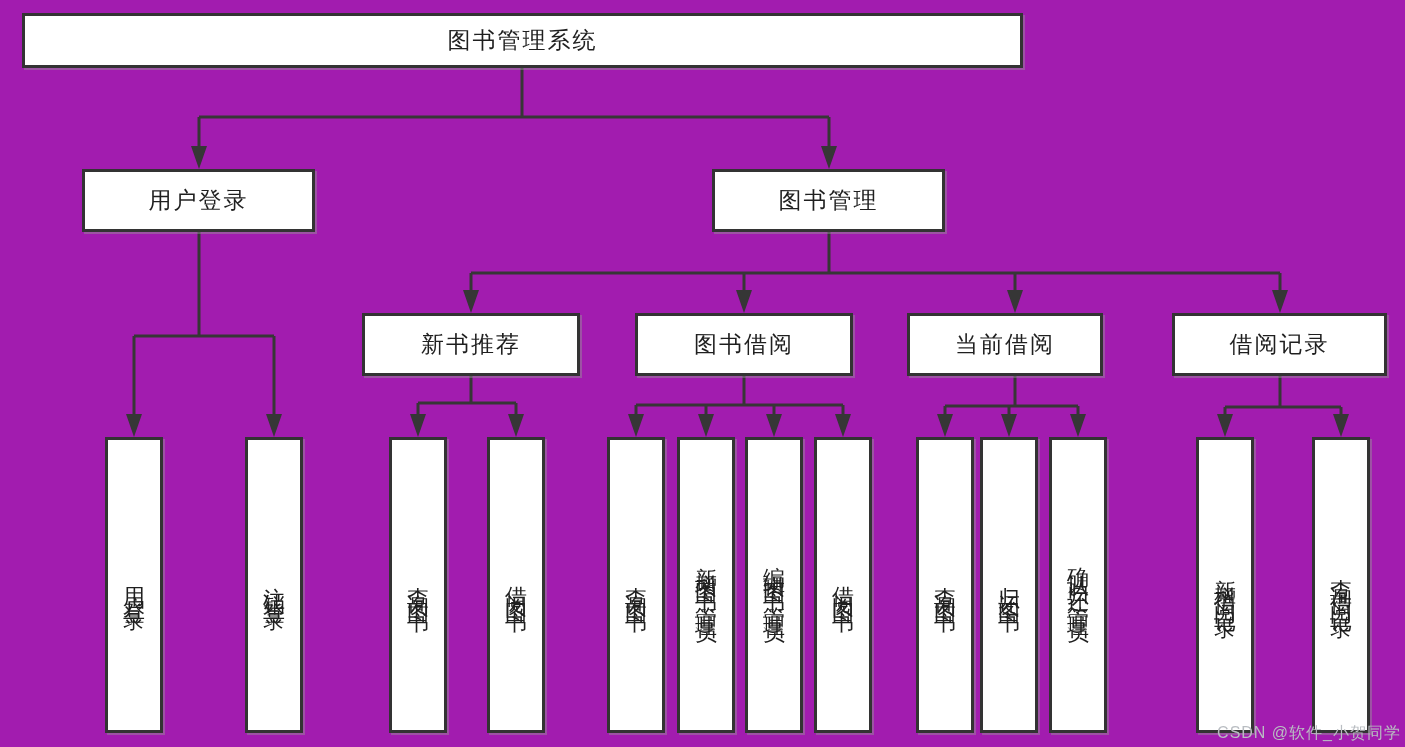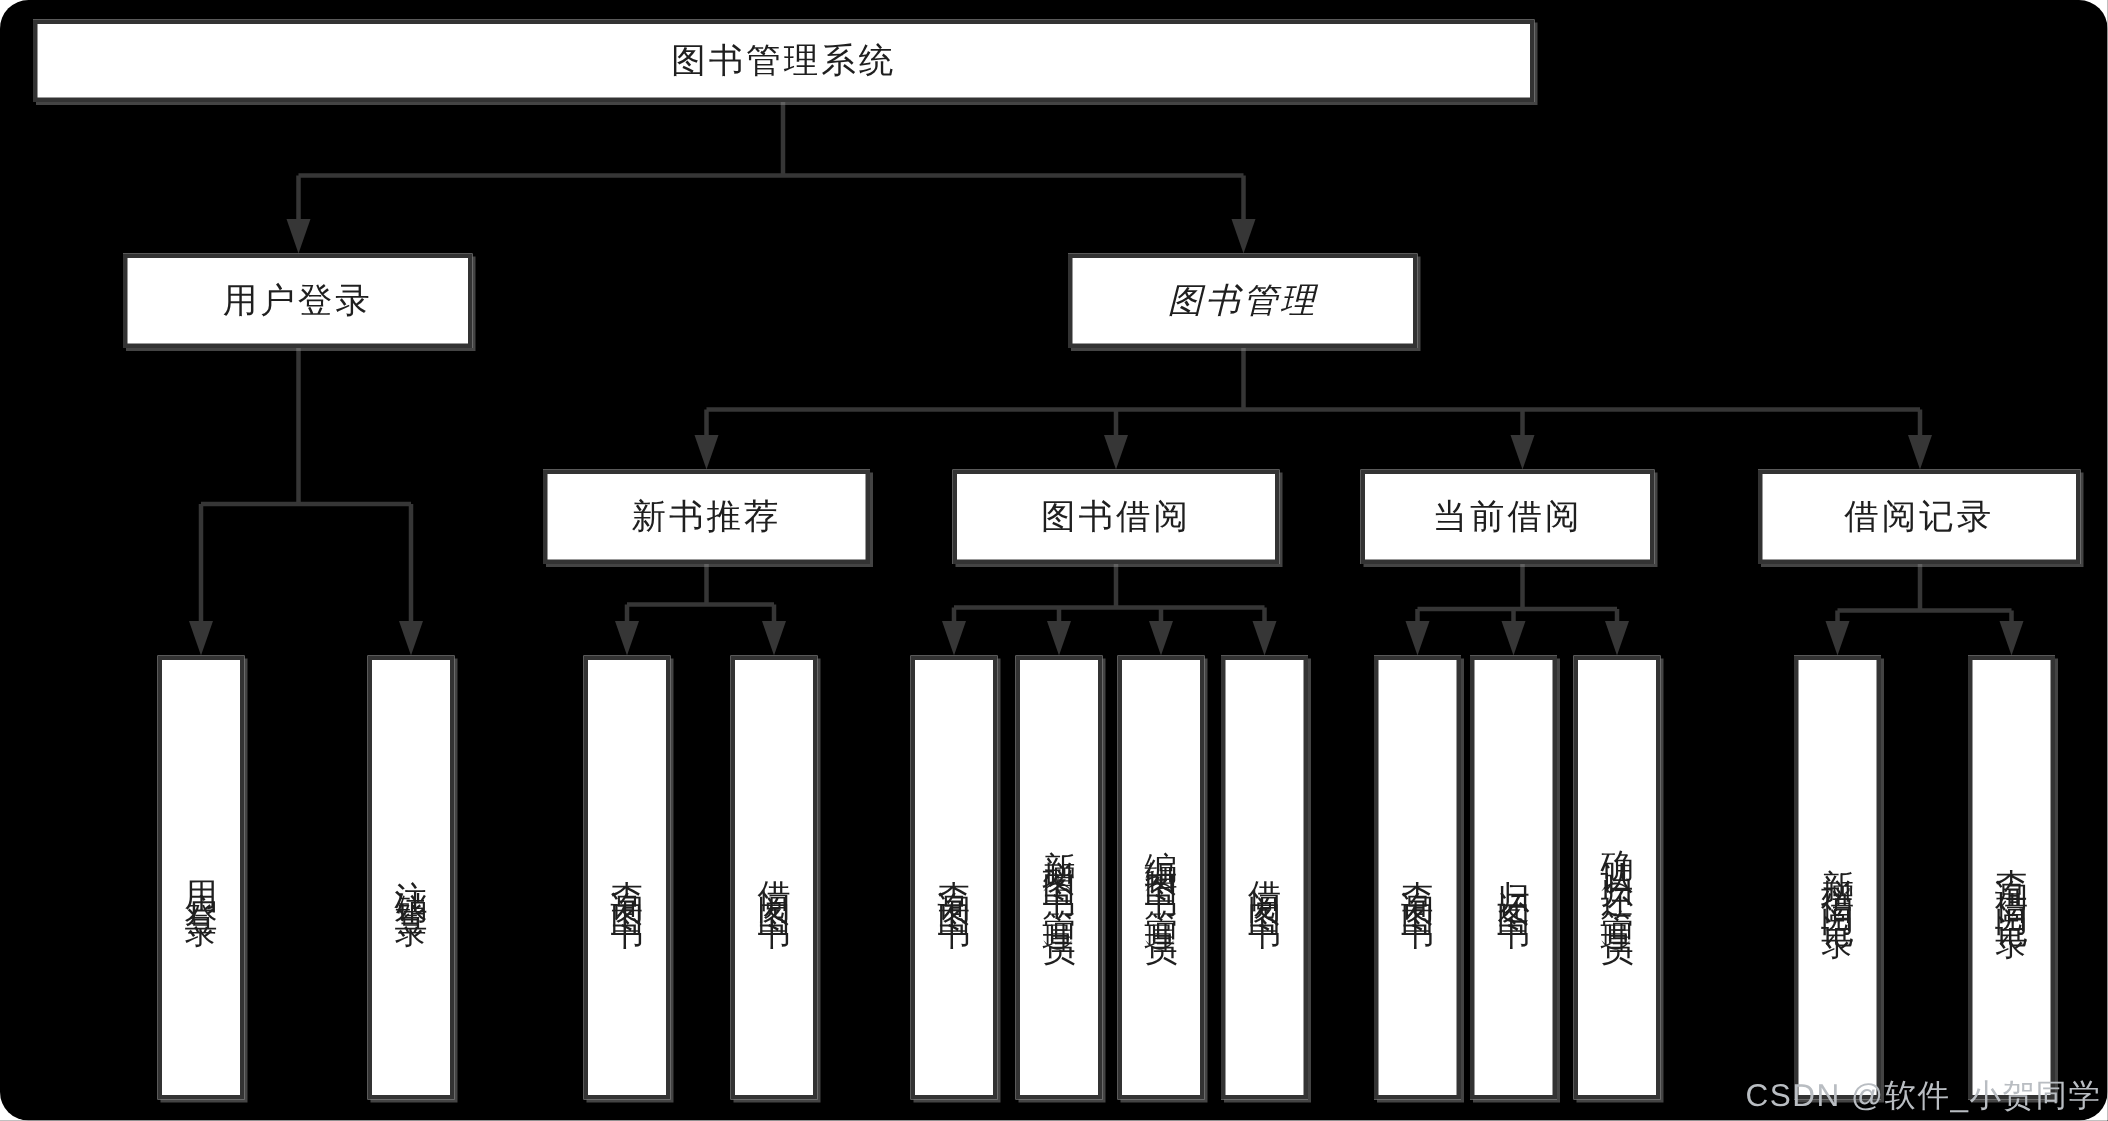--- a/index.html
+++ b/index.html
@@ -1,36 +1,36 @@
 <!DOCTYPE html>
 <html><head>
 <meta charset="utf-8">
 <style>
   html,body { margin:0; padding:0; background:#ffffff; }
   .stage {
-    position:relative; width:1405px; height:747px; background:#000000;
-    font-family:"Liberation Sans", sans-serif; overflow:hidden;border-radius:19px;
+    position:relative; width:1405px; height:747px; background:#a21caf;
+    font-family:"Liberation Sans", sans-serif; overflow:hidden;
   }
   .connectors { position:absolute; left:0; top:0; z-index:1; }
   .box {
     position:absolute; z-index:2; box-sizing:border-box;
     background:#ffffff; border:3px solid #333333;
     box-shadow:2px 2px 0 rgba(150,150,150,0.45);
     display:flex; align-items:center; justify-content:center;
     color:#1f1f1f;
   }
   .hbox { font-size:23px; letter-spacing:2px; }
   .vbox { width:58px; top:437px; height:296px; font-size:22px; }
   .vbox .vtext {
     writing-mode:vertical-rl; text-orientation:mixed;
     letter-spacing:8px; line-height:1; max-height:288px;
   }
   .watermark {
     position:absolute; right:4px; bottom:3px; z-index:3;
-    font-size:21px; letter-spacing:1px; color:#b9bdc2; white-space:nowrap;
+    font-size:16px; letter-spacing:1px; color:#b9bdc2; white-space:nowrap;
   }
 </style>
 </head>
 <body>
 
 <div class="stage">
 
   <svg class="connectors" width="1405" height="747" viewBox="0 0 1405 747" aria-hidden="true">
     <g stroke="#363636" stroke-width="3" fill="none">
       <path d="M522 68 L522 117 M199 117 L829 117 M199 117 L199 152 M829 117 L829 152"></path>
@@ -64,21 +64,21 @@
     </g>
   </svg>
 
   <div class="box hbox" style="left:22px; top:13px; width:1001px; height:55px;">
     <span>图书管理系统</span>
   </div>
 
   <div class="box hbox" style="left:82px; top:169px; width:233px; height:63px;">
     <span>用户登录</span>
   </div>
-  <div class="box hbox" style="left:712px; top:169px; width:233px; height:63px;font-style:italic;">
+  <div class="box hbox" style="left:712px; top:169px; width:233px; height:63px;">
     <span>图书管理</span>
   </div>
 
   <div class="box hbox" style="left:635px; top:313px; width:218px; height:63px;">
     <span>图书借阅</span>
   </div>
   <div class="box hbox" style="left:362px; top:313px; width:218px; height:63px;">
     <span>新书推荐</span>
   </div>
   <div class="box hbox" style="left:907px; top:313px; width:196px; height:63px;">

